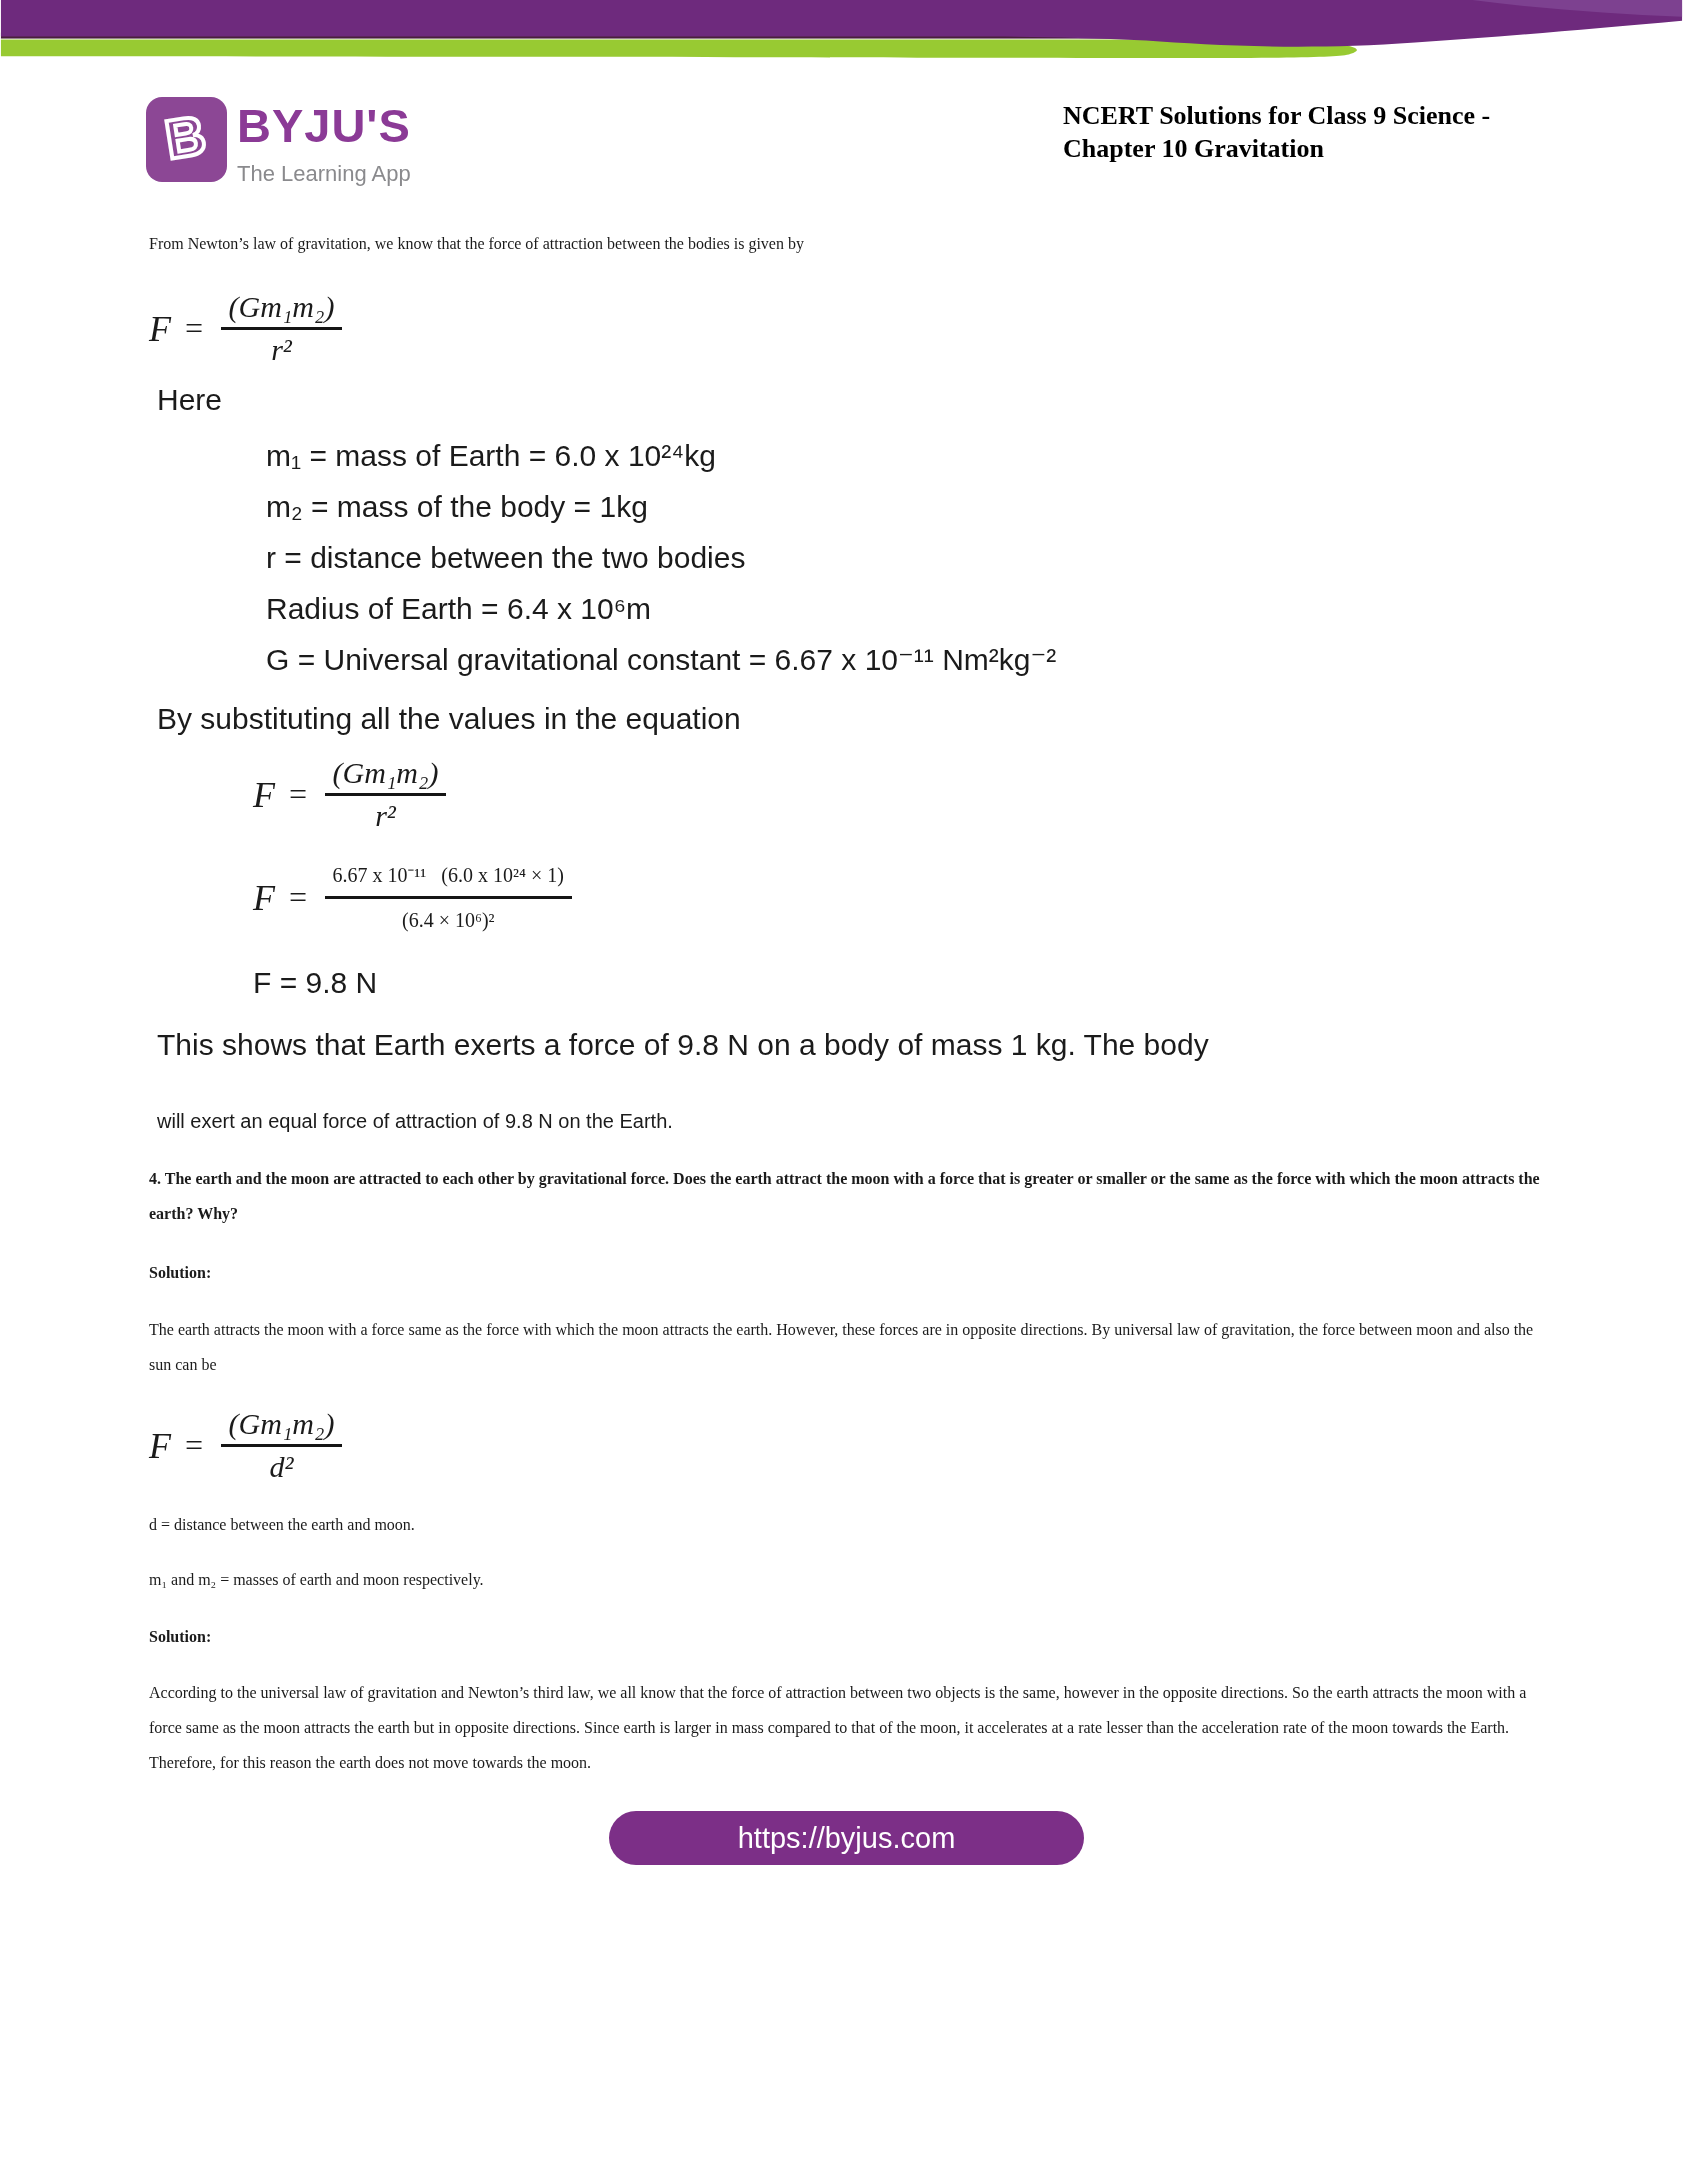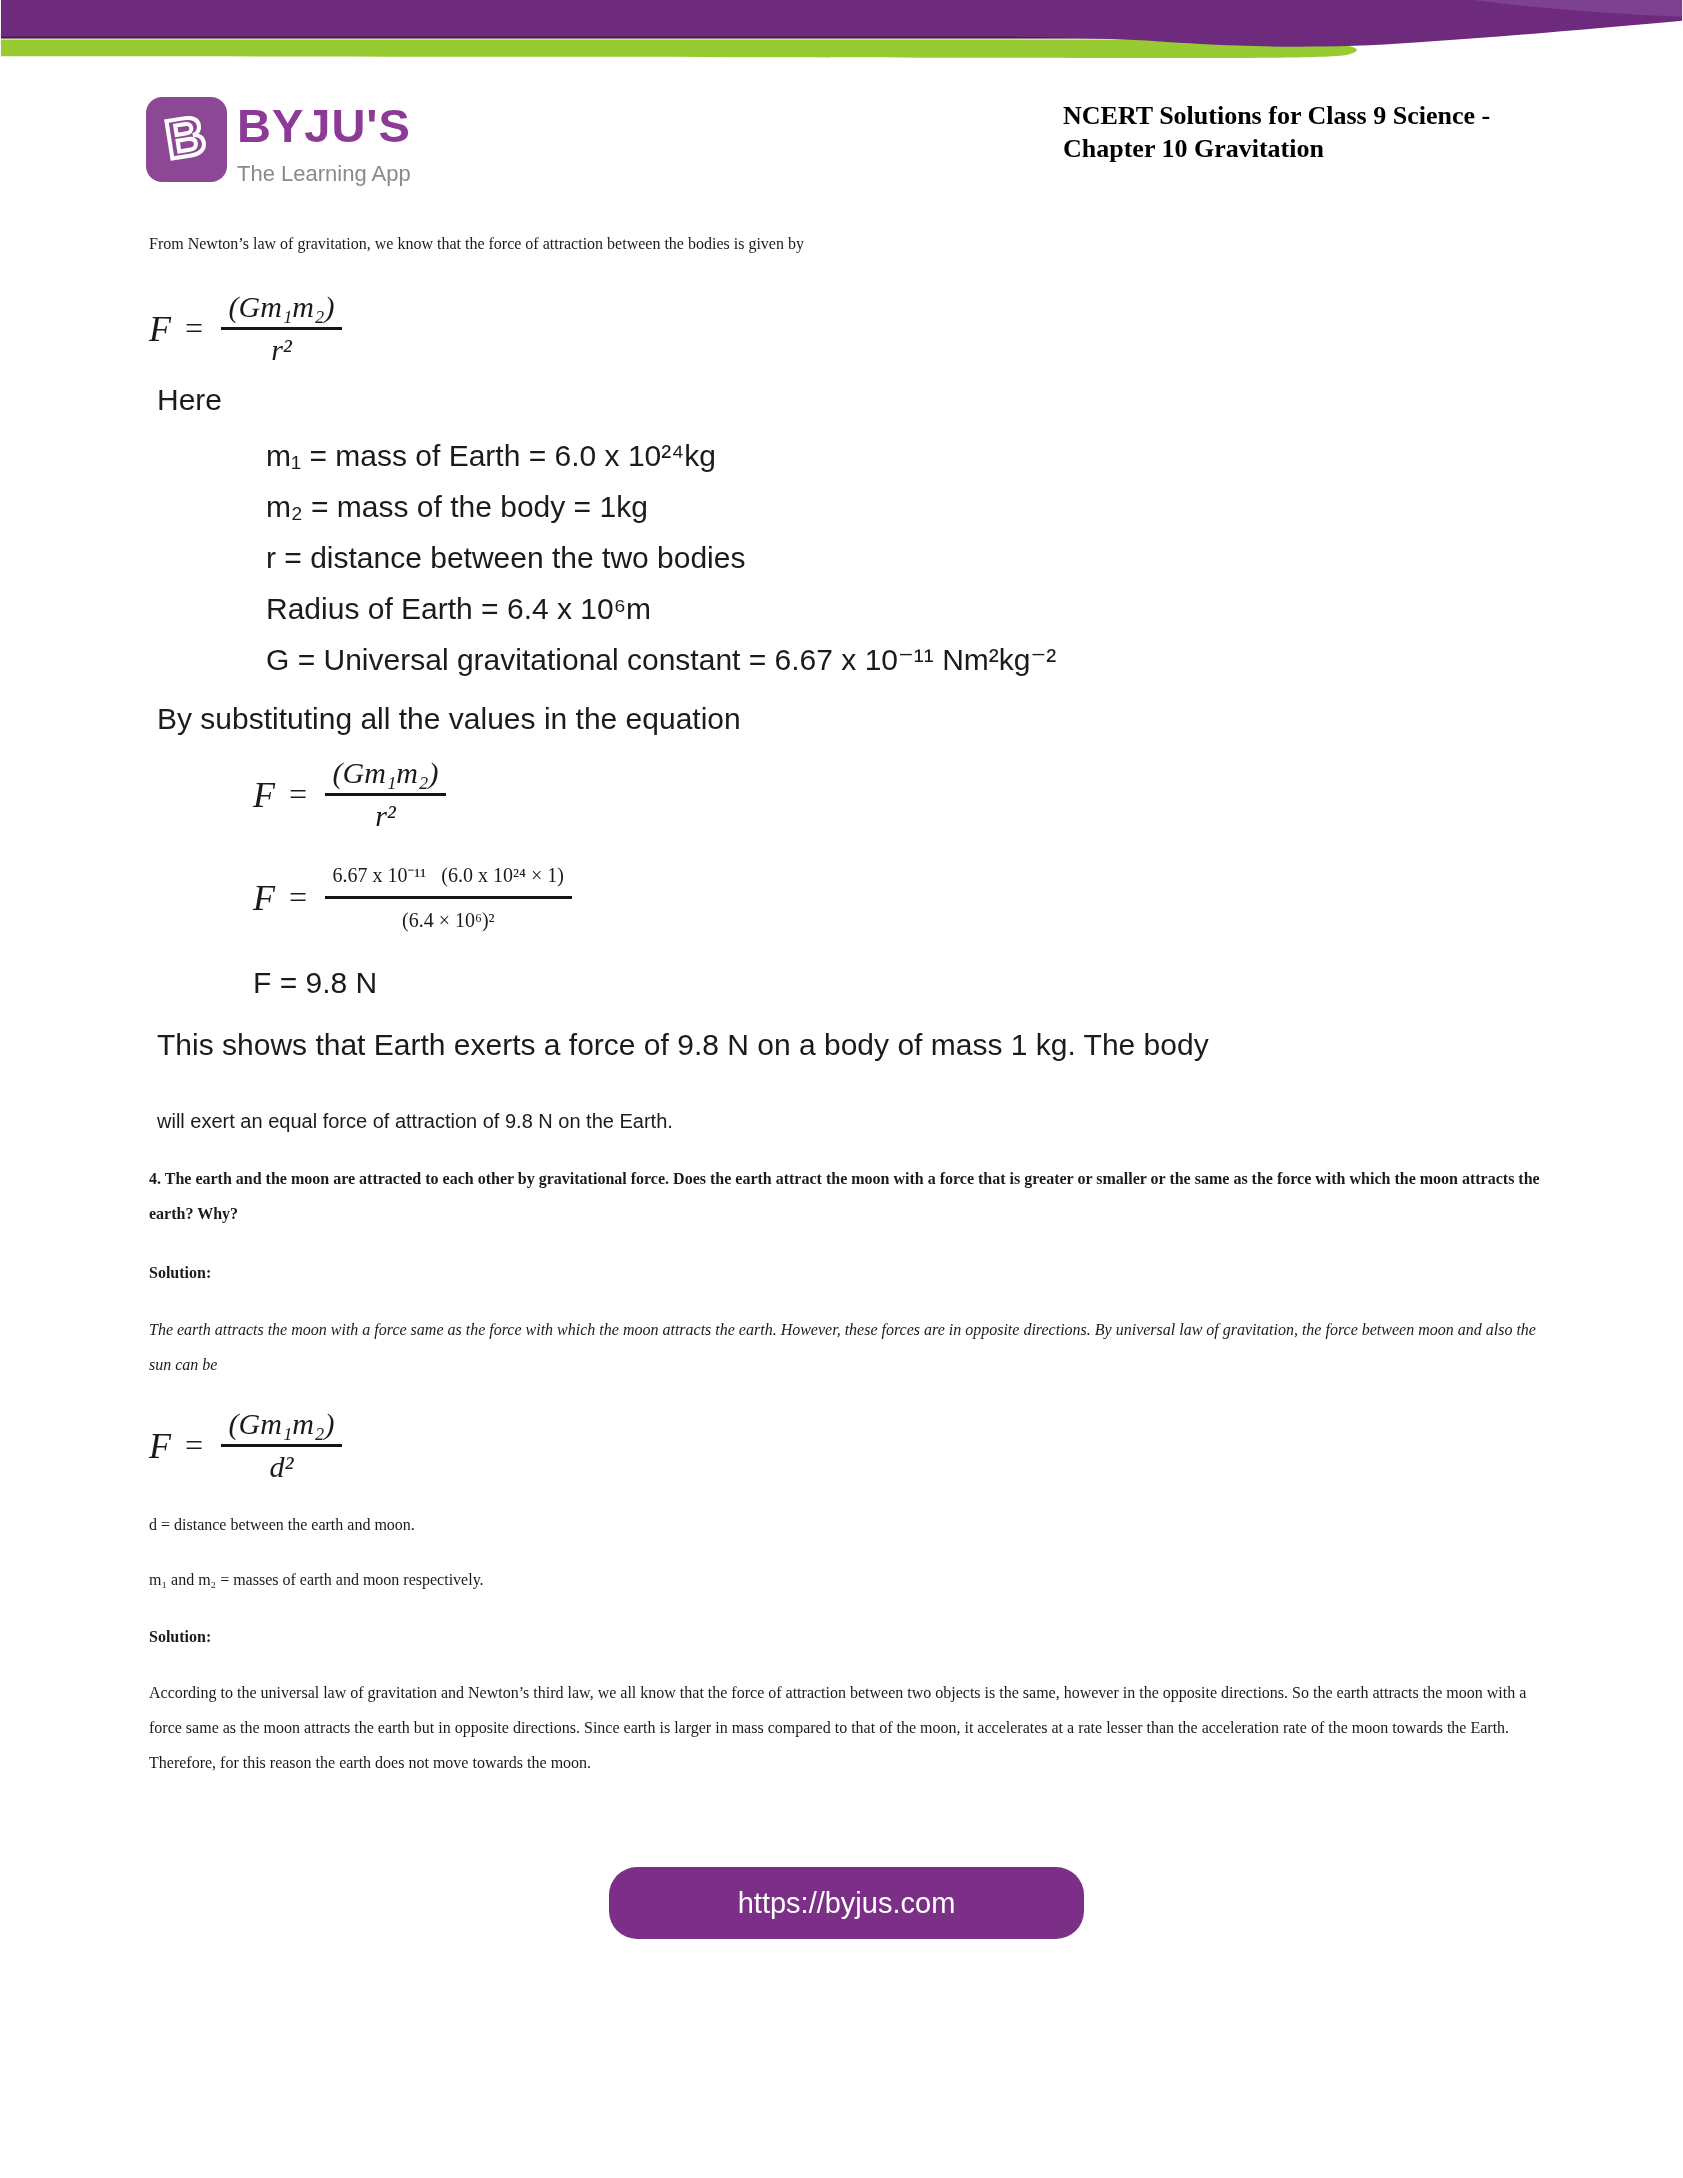--- a/index.html
+++ b/index.html
@@ -48,41 +48,41 @@
   .serif-p{font-size:16px;line-height:35px;}
   .sans{font-family:"Liberation Sans","DejaVu Sans",sans-serif;margin-left:8px;}
   .intro{margin-top:30px;}
   .here{margin-top:12px;font-size:30px;line-height:36px;}
   .given{margin-top:12px;margin-left:109px;}
   .given-line{font-size:30px;line-height:51px;white-space:pre-wrap;}
   .substitute{margin-top:16px;font-size:30px;line-height:36px;}
   .bold{font-weight:bold;}
   .q-block{margin-top:22px;}
   .sol-label{margin-top:24px;}
-  .ans{margin-top:22px;font-style:italic;}
+  .ans{margin-top:22px;}
   .where-line{margin-top:20px;}
   
   .formula{display:flex;align-items:center;margin-top:26px;}
   .formula.indent{margin-left:104px;}
   .f-lhs{font-style:italic;font-size:36px;padding-right:12px;}
   .f-eq{font-style:italic;font-size:32px;padding-right:16px;}
   .frac{display:inline-flex;flex-direction:column;align-items:center;}
   .f-num,.f-den{font-style:italic;font-size:30px;line-height:40px;padding:0 8px;white-space:pre-wrap;}
   .f-bar{align-self:stretch;height:0;border-top:3px solid #151515;}
   .formula.plain .f-num,.formula.plain .f-den{
     font-style:normal;font-family:Liberation Serif, serif;
     font-size:20px;line-height:42px;
   }
   .result{margin-top:24px;margin-left:104px;font-size:30px;line-height:36px;}
   .conclusion1{margin-top:26px;font-size:30px;line-height:36px;}
   .conclusion2{margin-top:40px;font-size:20px;line-height:36px;}
   
   .footer-pill{
-    margin:87px auto 0;
-    width:475px;height:72px;border-radius:28px;
+    margin:31px auto 0;
+    width:475px;height:54px;border-radius:28px;
     background:var(--footer-purple,#7c2f87);
     display:flex;align-items:center;justify-content:center;
     cursor:pointer;
   }
   .footer-pill span{
     font-family:"Liberation Sans","DejaVu Sans",sans-serif;
     font-size:29px;color:#ffffff;
   }
 </style>
 </head>

